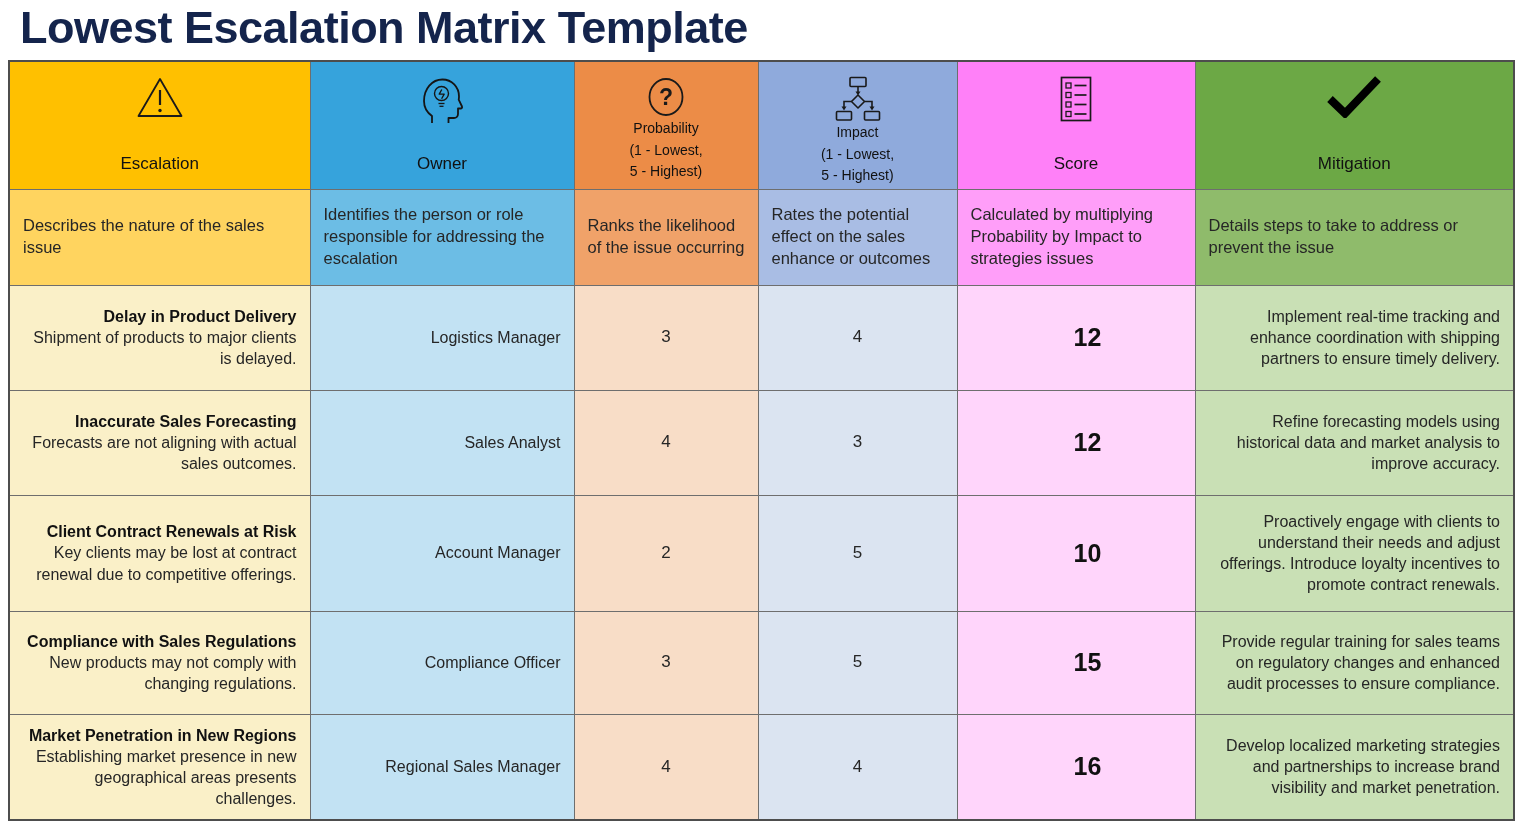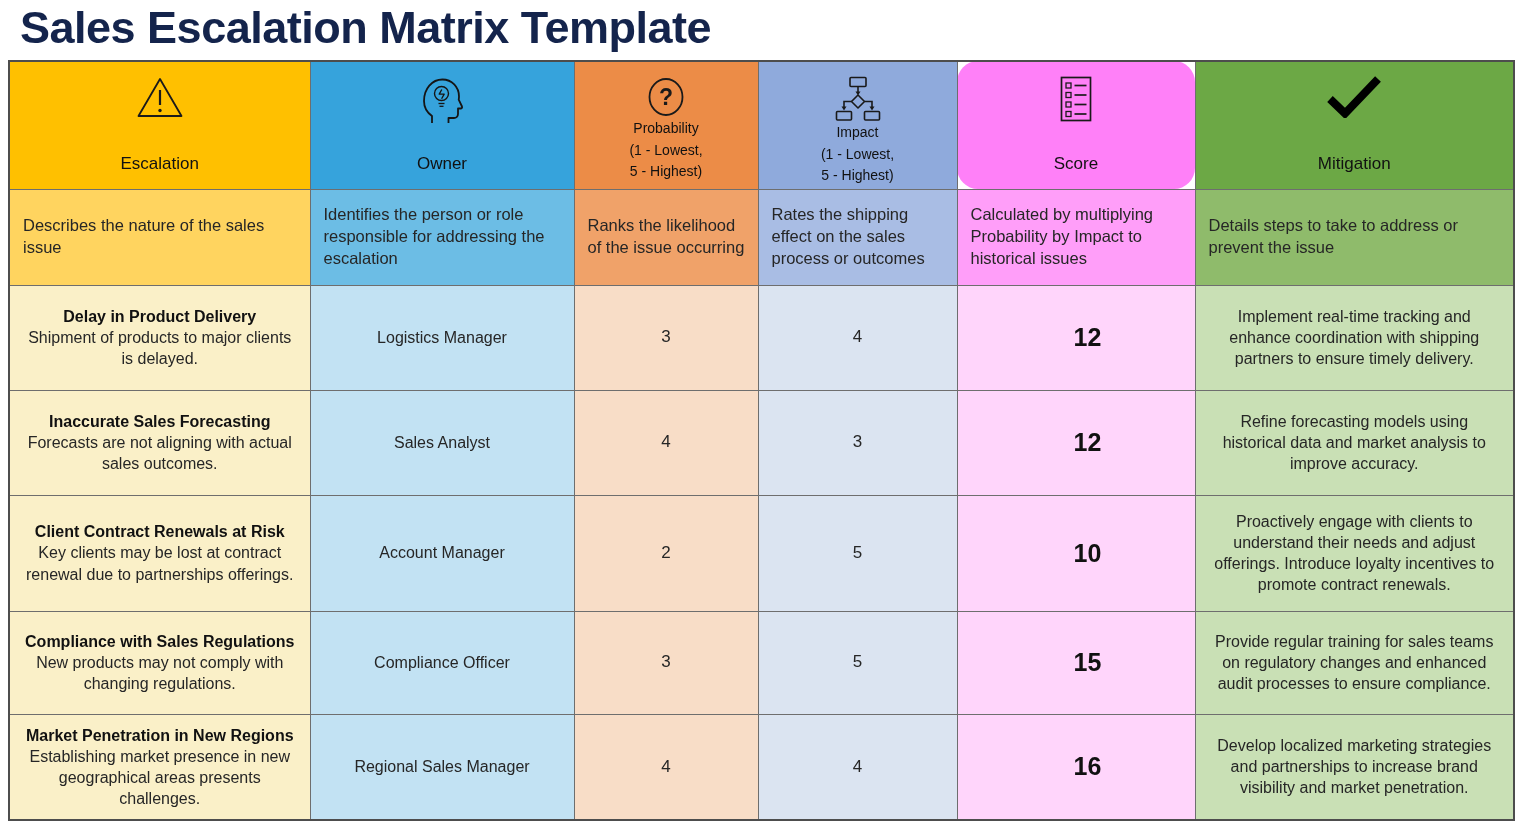--- a/index.html
+++ b/index.html
@@ -50,49 +50,49 @@
     font-weight: normal;
     font-size: 17px;
     color: #111;
     text-align: center;
     white-space: pre-line;
   }
   .hlabel.small { font-size: 14px; line-height: 1.55; }
   
   tr.desc-row td { height: 96px; font-size: 16.5px; }
   
-  td.cell-escalation, td.cell-owner, td.cell-mitigation { text-align: center; }
+  td.cell-escalation, td.cell-owner, td.cell-mitigation { text-align: right; }
   td.cell-prob, td.cell-impact { text-align: center; font-size: 17px; }
   td.cell-score { text-align: center; font-size: 25px; font-weight: bold; color: #111; padding-left: 36px; }
   .row-title { font-weight: bold; color: #111; }
   
   .h0 { background: var(--c0h, #FFC000); }
   .h1 { background: var(--c1h, #36A3DC); }
   .h2 { background: var(--c2h, #EC8C47); }
   .h3 { background: var(--c3h, #8FAADC); }
-  .h4 { background: var(--c4h, #FF80F8); border-radius: 21px; }
+  .h4 { background: var(--c4h, #FF80F8); }
   .h5 { background: var(--c5h, #6CA845); }
   .d0 { background: var(--c0d, #FFD45F); }
   .d1 { background: var(--c1d, #6CBDE5); }
   .d2 { background: var(--c2d, #F0A269); }
   .d3 { background: var(--c3d, #A9BDE4); }
   .d4 { background: var(--c4d, #FF9EF9); }
   .d5 { background: var(--c5d, #8FBB6B); }
   .l0 { background: var(--c0l, #FAF0C8); }
   .l1 { background: var(--c1l, #C2E2F3); }
   .l2 { background: var(--c2l, #F8DDC7); }
   .l3 { background: var(--c3l, #DBE4F1); }
   .l4 { background: var(--c4l, #FFD5FB); }
   .l5 { background: var(--c5l, #C9E0B5); }
   svg { display: block; }
 </style>
 </head>
 <body>
 
-<h1 class="title" style="color: rgb(20, 36, 76);">Sales Escalation Matrix Template</h1>
+<h1 class="title" style="color: rgb(20, 36, 76);">Lowest Escalation Matrix Template</h1>
 
 <table class="matrix">
   <colgroup>
     <col style="width:301px">
       <col style="width:264px">
       <col style="width:184px">
     <col style="width:199px">
       <col style="width:238px">
       <col style="width:319px">
   </colgroup>
@@ -184,22 +184,22 @@
             </svg>
           </span>
           <div class="hlabel">Mitigation</div>
         </div>
       </th>
     </tr>
     <tr class="desc-row">
       <td class="d0">Describes the nature of the sales issue</td>
       <td class="d1">Identifies the person or role responsible for addressing the escalation</td>
       <td class="d2">Ranks the likelihood of the issue occurring</td>
-      <td class="d3">Rates the shipping effect on the sales process or outcomes</td>
-      <td class="d4">Calculated by multiplying Probability by Impact to historical issues</td>
+      <td class="d3">Rates the potential effect on the sales enhance or outcomes</td>
+      <td class="d4">Calculated by multiplying Probability by Impact to strategies issues</td>
       <td class="d5">Details steps to take to address or prevent the issue</td>
     </tr>
   </thead>
   <tbody>
     <tr style="height:105px">
       <td class="l0 cell-escalation">
         <div class="row-title">Delay in Product Delivery</div>
         <div>Shipment of products to major clients is delayed.</div>
       </td>
       <td class="l1 cell-owner">Logistics Manager</td>
@@ -215,21 +215,21 @@
       </td>
       <td class="l1 cell-owner">Sales Analyst</td>
       <td class="l2 cell-prob">4</td>
       <td class="l3 cell-impact">3</td>
       <td class="l4 cell-score">12</td>
       <td class="l5 cell-mitigation">Refine forecasting models using historical data and market analysis to improve accuracy.</td>
     </tr>
     <tr style="height:116px">
       <td class="l0 cell-escalation">
         <div class="row-title">Client Contract Renewals at Risk</div>
-        <div>Key clients may be lost at contract renewal due to partnerships offerings.</div>
+        <div>Key clients may be lost at contract renewal due to competitive offerings.</div>
       </td>
       <td class="l1 cell-owner">Account Manager</td>
       <td class="l2 cell-prob">2</td>
       <td class="l3 cell-impact">5</td>
       <td class="l4 cell-score">10</td>
       <td class="l5 cell-mitigation">Proactively engage with clients to understand their needs and adjust offerings. Introduce loyalty incentives to promote contract renewals.</td>
     </tr>
     <tr style="height:103px">
       <td class="l0 cell-escalation">
         <div class="row-title">Compliance with Sales Regulations</div>

